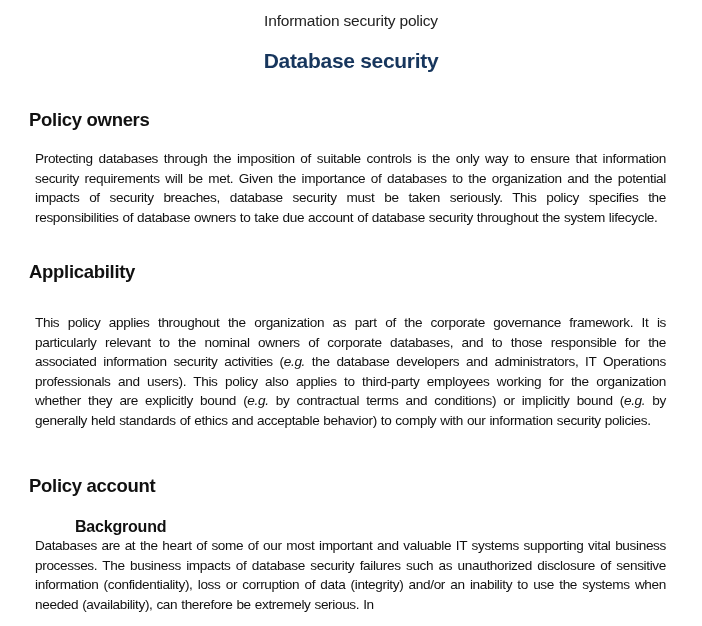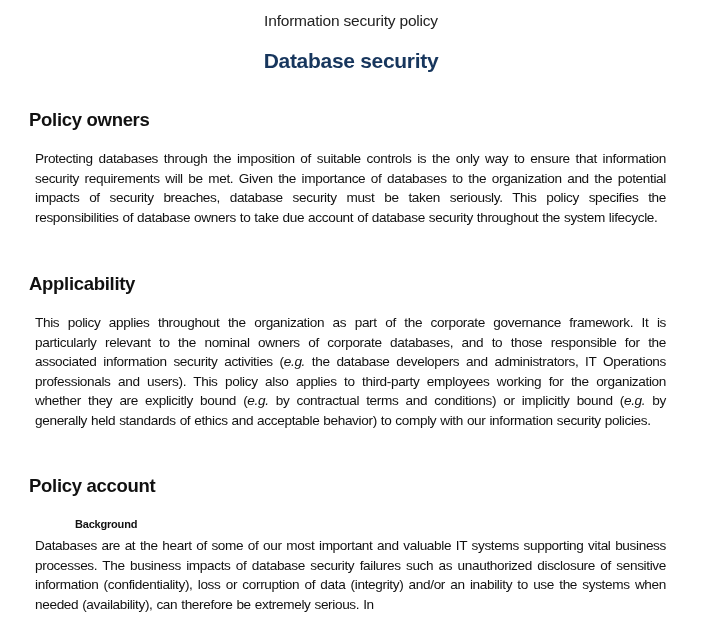--- a/index.html
+++ b/index.html
@@ -4,39 +4,39 @@
 <style>
   html, body { margin: 0; padding: 0; background: #ffffff; }
   body { width: 702px; height: 626px; overflow: hidden; position: relative;
          font-family: "Liberation Sans", sans-serif; color: #111; }
   .page { position: absolute; left: 29px; top: 0; width: 643px; }
   .header-text { position: absolute; top: 12px; left: 0; width: 702px; text-align: center;
                  font-size: 15.5px; color: #222; letter-spacing: -0.2px; }
   .doc-title { position: absolute; top: 49px; left: 0; width: 702px; text-align: center;
                font-size: 21px; font-weight: bold; color: #17365d; letter-spacing: -0.3px; }
   .h1 { position: absolute; left: 0; font-size: 18.5px; font-weight: bold; color: #111; letter-spacing: -0.3px; }
-  .h2 { position: absolute; left: 0; font-size: 11px; font-weight: bold; color: #111; letter-spacing: -0.2px; padding-left: 46px; }
+  .h2 { position: absolute; left: 0; font-size: 16px; font-weight: bold; color: #111; letter-spacing: -0.2px; padding-left: 46px; }
   .para { position: absolute; left: 0; width: 643px; font-size: 13.6px; line-height: 19.5px;
           text-align: justify; letter-spacing: -0.35px; word-spacing: 0.5px; color: #111; }
   .para p { margin: 6px; }
   em { font-style: italic; }
 </style>
 </head>
 <body>
 
 <div class="header-text">Information security policy</div>
 <div class="doc-title">Database security</div>
 
 <div class="page">
   <div class="h1" style="top:109px">Policy owners</div>
   <div class="para" style="top:143px">
     <p>Protecting databases through the imposition of suitable controls is the only way to ensure that information security requirements will be met.  Given the importance of databases to the organization and the potential impacts of security breaches, database security must be taken seriously.  This policy specifies the responsibilities of database owners to take due account of database security throughout the system lifecycle.</p>
   </div>
 
-  <div class="h1" style="top:273px">Applicability</div>
+  <div class="h1" style="top:261px">Applicability</div>
   <div class="para" style="top:307px">
     <p><span>This policy applies throughout the organization as part of the corporate governance framework.  It is particularly relevant to the nominal owners of corporate databases, and to those responsible for the associated information security activities (</span><em>e.g.</em><span> the database developers and administrators, IT Operations professionals and users).  This policy also applies to third-party employees working for the organization whether they are explicitly bound (</span><em>e.g.</em><span> by contractual terms and conditions) or implicitly bound (</span><em>e.g.</em><span> by generally held standards of ethics and acceptable behavior) to comply with our information security policies.</span></p>
   </div>
 
   <div class="h1" style="top:475px">Policy account</div>
   <div class="h2" style="top:518px">Background</div>
   <div class="para" style="top:530px">
     <p>Databases are at the heart of some of our most important and valuable IT systems supporting vital business processes.  The business impacts of database security failures such as unauthorized disclosure of sensitive information (confidentiality), loss or corruption of data (integrity) and/or an inability to use the systems when needed (availability), can therefore be extremely serious.  In</p>
   </div>
 </div>

